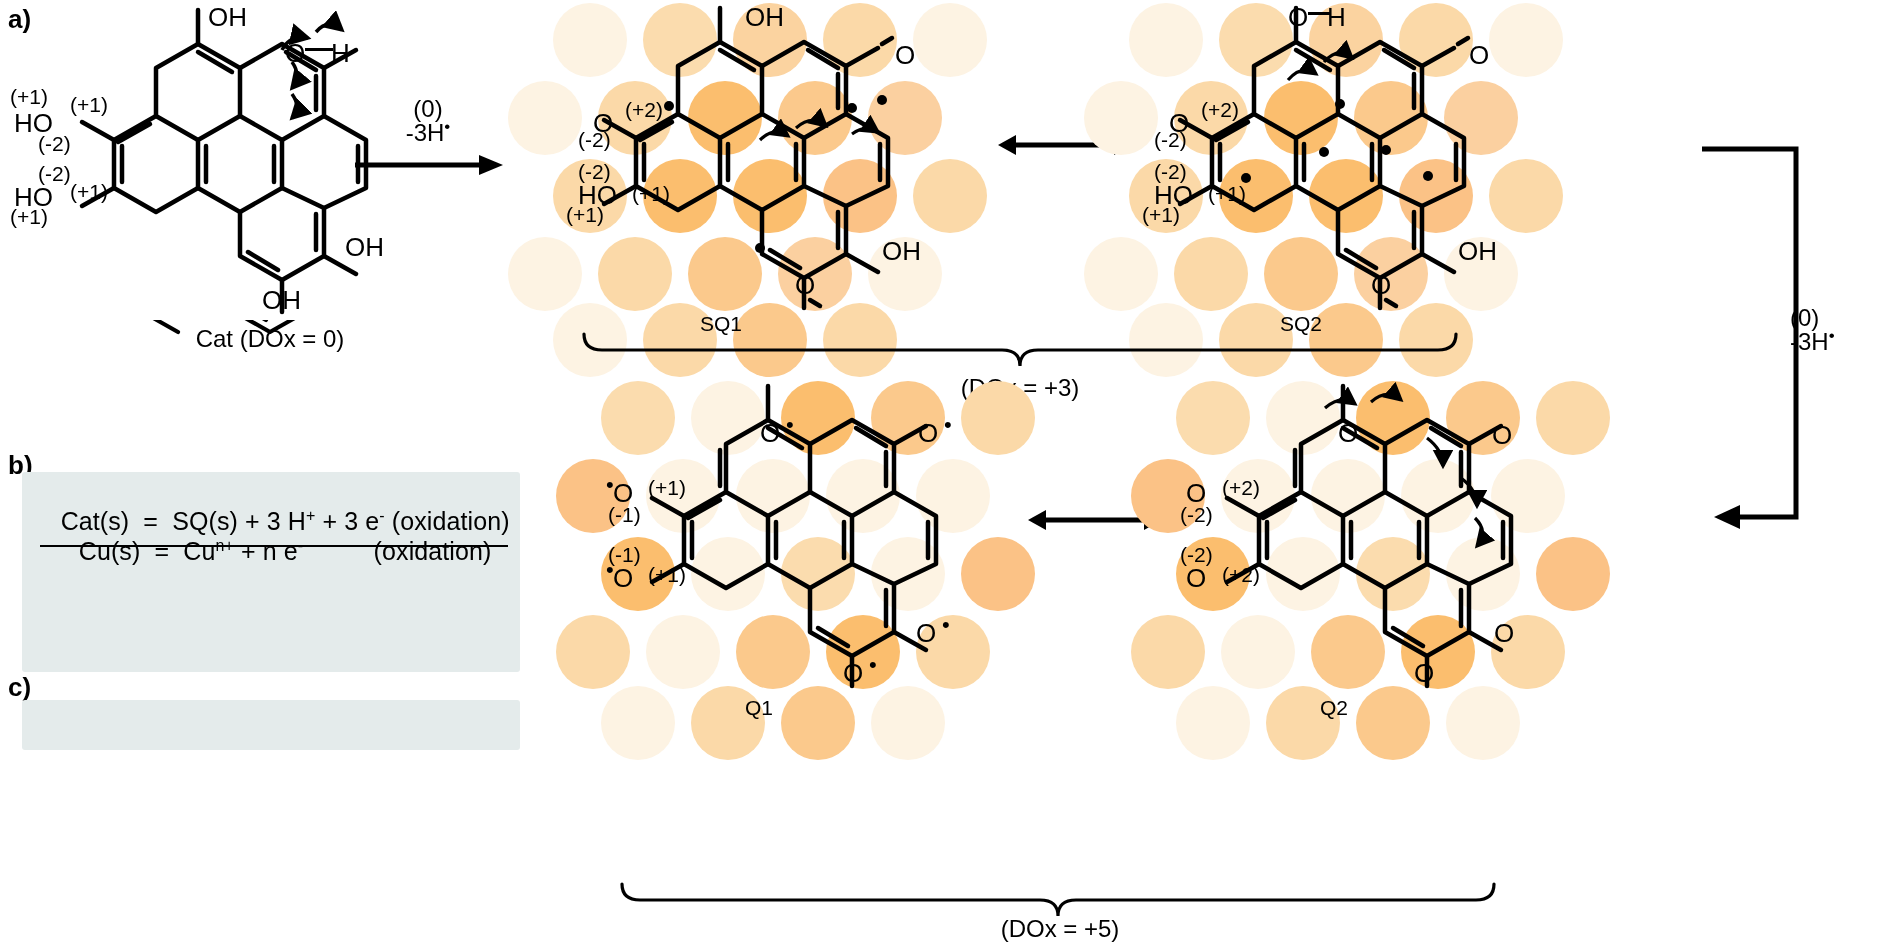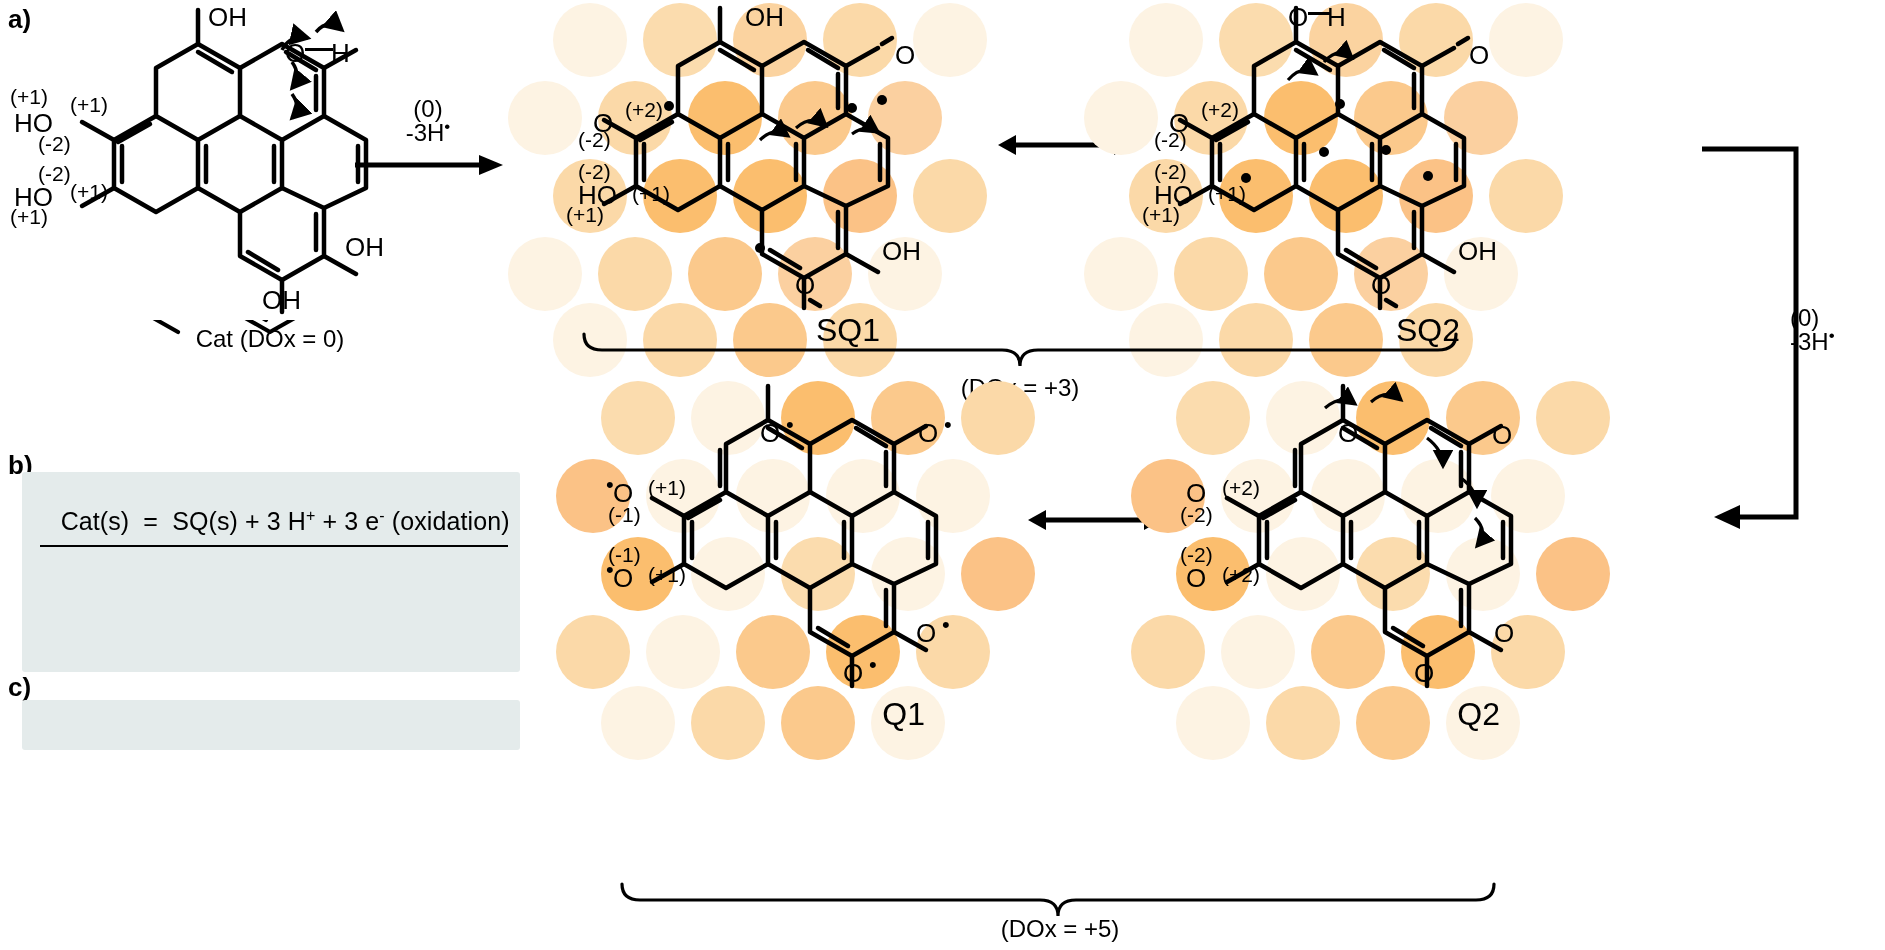--- a/index.html
+++ b/index.html
@@ -34,23 +34,23 @@
   .rule {
     border-top: 2px solid #000;
     height: 0;
   }
   .caption {
     font-size: 24px;
     color: #000;
     text-align: center;
   }
   .struct-label {
-    font-size: 32px;
+    font-size: 21px;
     color: #000;
-    text-align: right;
+    text-align: left;
   }
   .dox-label {
     font-size: 24px;
     color: #000;
     text-align: center;
   }
   .arrowlbl {
     font-size: 24px;
     color: #000;
     text-align: center;
@@ -397,20 +397,23 @@
   </div>
 
   <div class="abs panel-letter" style="left:8px; top:450px;"><span>b)</span></div>
 
   <div class="abs eqbox" style="left:22px; top:472px; width:498px; height:200px;"></div>
 
   <div class="abs eqline" style="left:22px; top:478px; width:498px; text-align:center;">
     <span>Cat(s)  =  SQ(s) + 3 H</span><sup class="small-sup">+</sup><span> + 3 e</span><sup class="small-sup">-</sup><span> </span><span>(oxidation)</span>
   </div>
 
+  <div class="abs eqline" style="left:22px; top:508px; width:498px; text-align:center;">
+    <span>Cu(s)  =  Cu</span><sup class="small-sup">n+</sup><span> + n e</span><sup class="small-sup">-</sup><span>          </span><span>(oxidation)</span>
+  </div>
 
   <div class="abs rule" style="left:40px; top:545px; width:468px;"></div>
 
 
 
 
   <div class="abs panel-letter" style="left:8px; top:672px;"><span>c)</span></div>
 
   <div class="abs eqbox" style="left:22px; top:700px; width:498px; height:50px;"></div>
 

